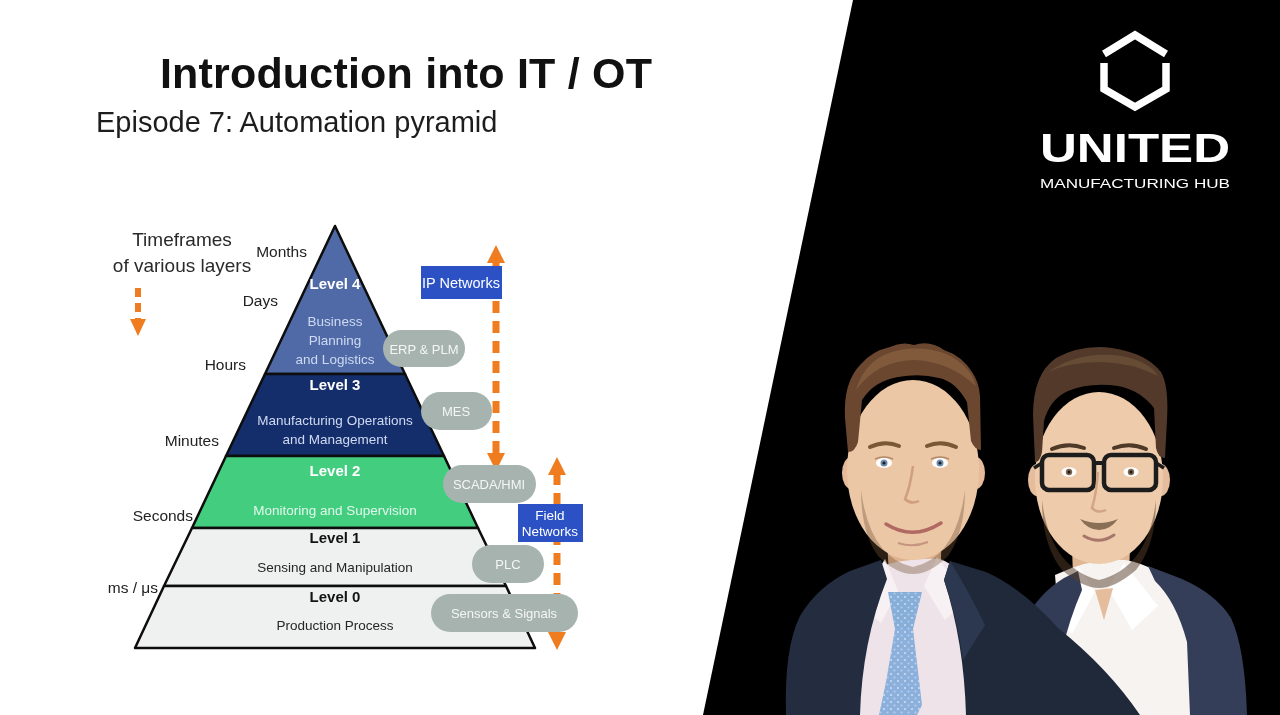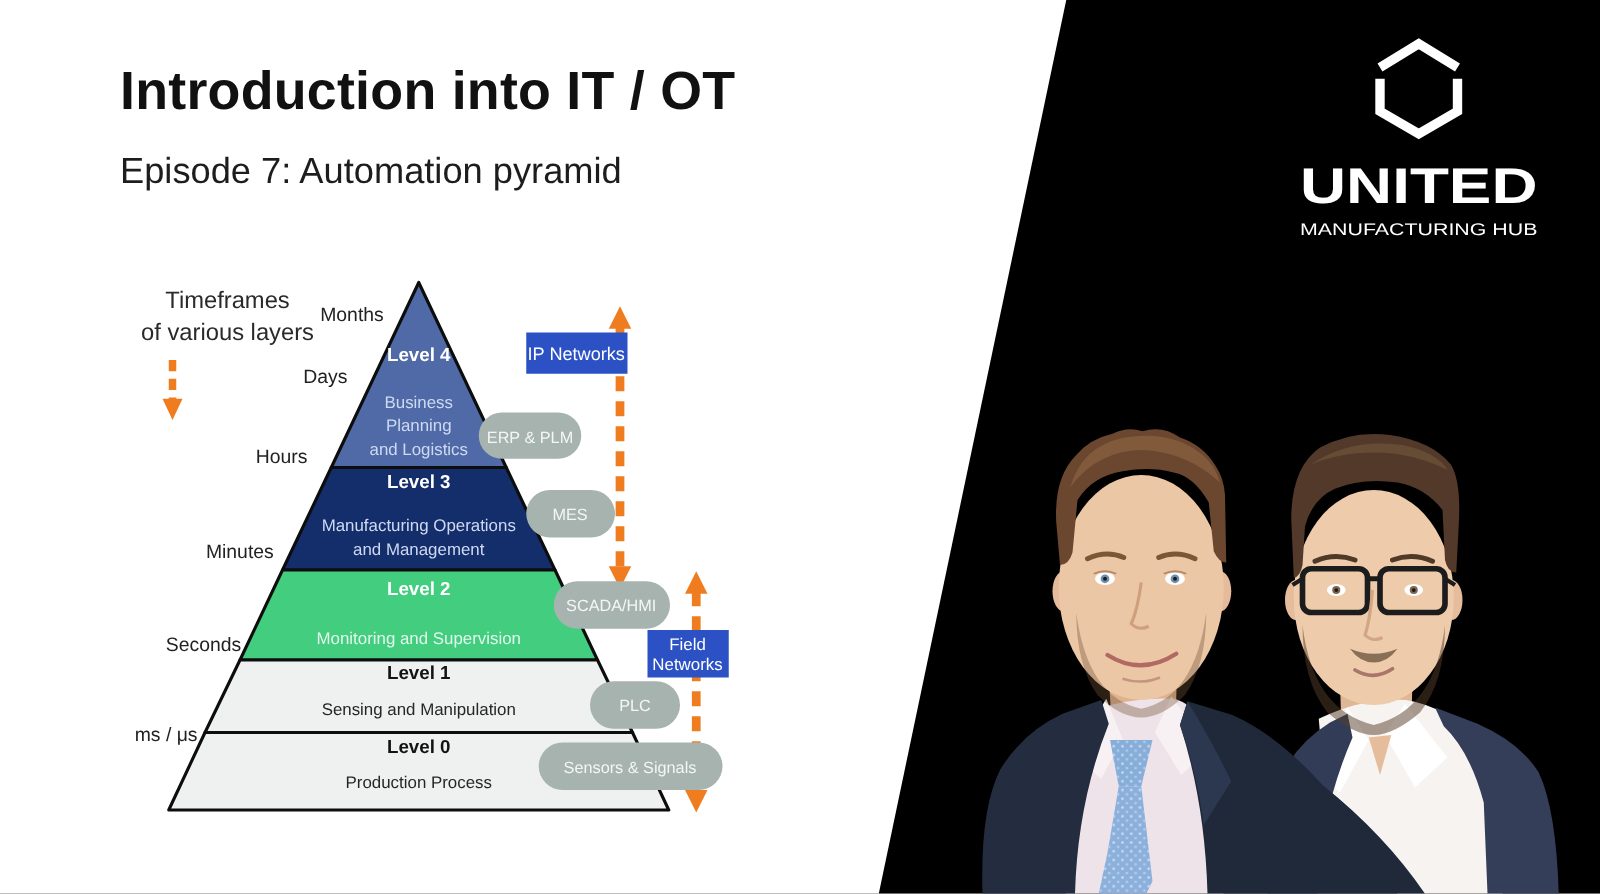--- a/index.html
+++ b/index.html
@@ -5,22 +5,22 @@
   html,body{margin:0;padding:0;}
   body{
     width:1280px;height:715px;position:relative;overflow:hidden;
     background:#ffffff;font-family:"Liberation Sans",sans-serif;
   }
   .black-panel{
     position:absolute;left:0;top:0;width:1280px;height:715px;background:#000;
     clip-path:polygon(853px 0px,1280px 0px,1280px 715px,703px 715px);
   }
   .header{position:absolute;left:96px;top:50px;width:620px;}
-  .title{font-size:43px;font-weight:700;color:#111;letter-spacing:.2px;line-height:1.1;}
-  .subtitle{font-size:29px;font-weight:400;color:#1d1d1d;margin-top:24px;}
+  .title{font-size:43px;font-weight:700;color:#111;letter-spacing:.2px;line-height:1.1;text-align:center;}
+  .subtitle{font-size:29px;font-weight:400;color:#1d1d1d;margin-top:9px;}
   svg.scene{position:absolute;left:0;top:0;width:1280px;height:715px;}
   text{font-family:"Liberation Sans",sans-serif;}
   .lvl-name{font-weight:700;}
 </style>
 </head>
 <body>
 
 <div class="black-panel"></div>
 
 <div class="header">

